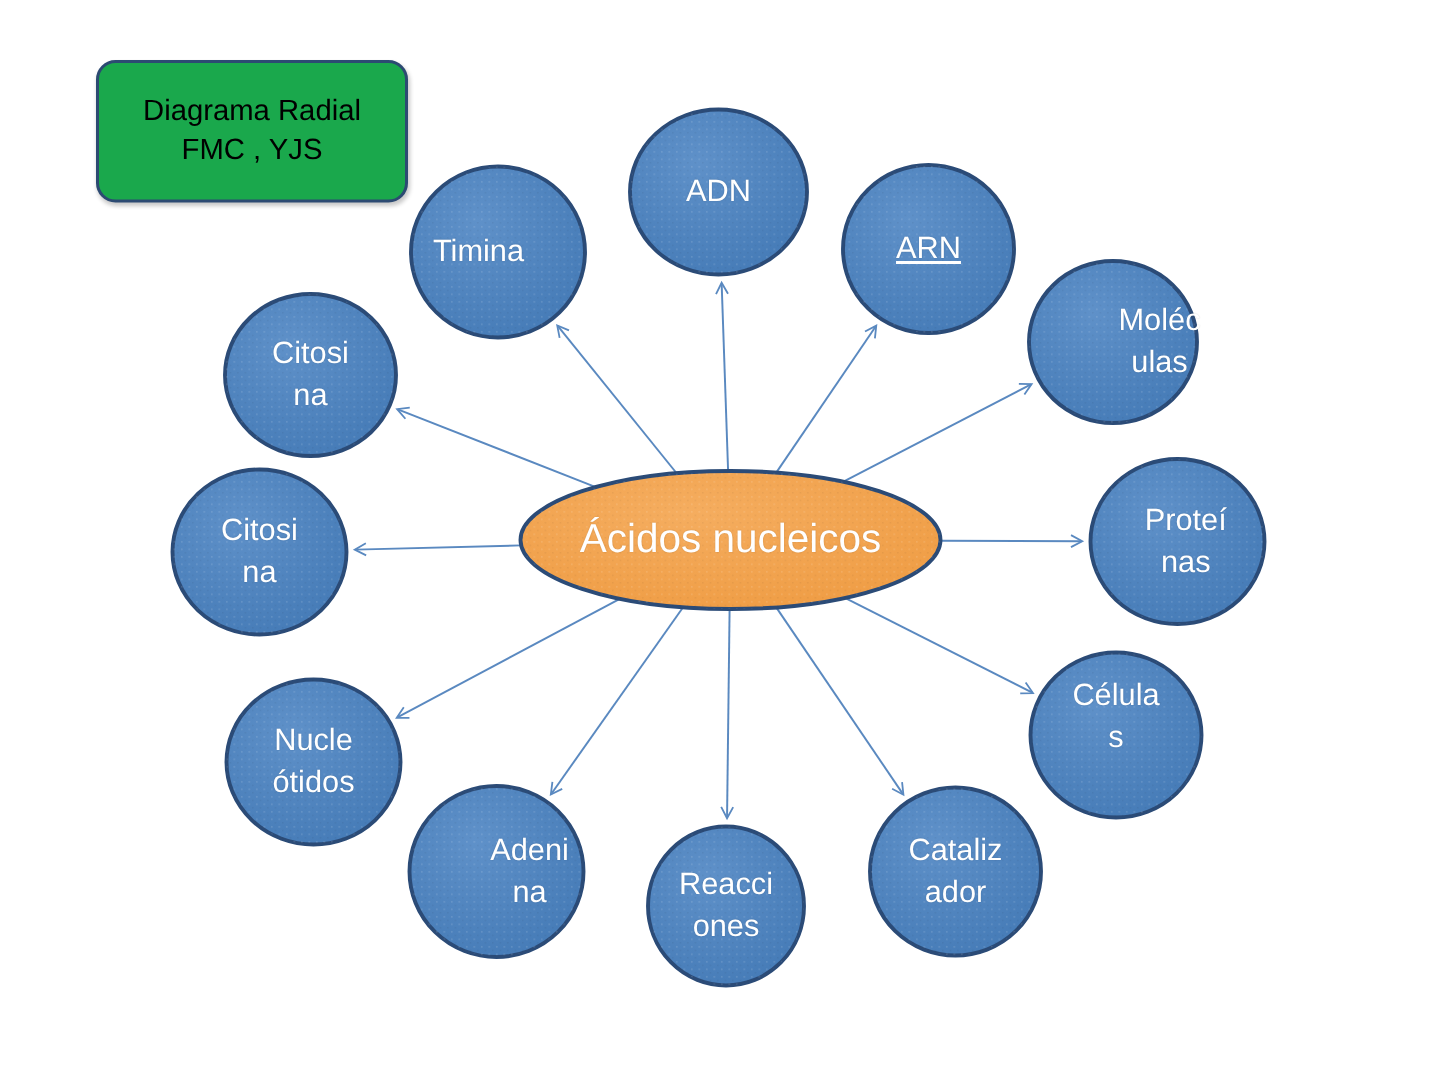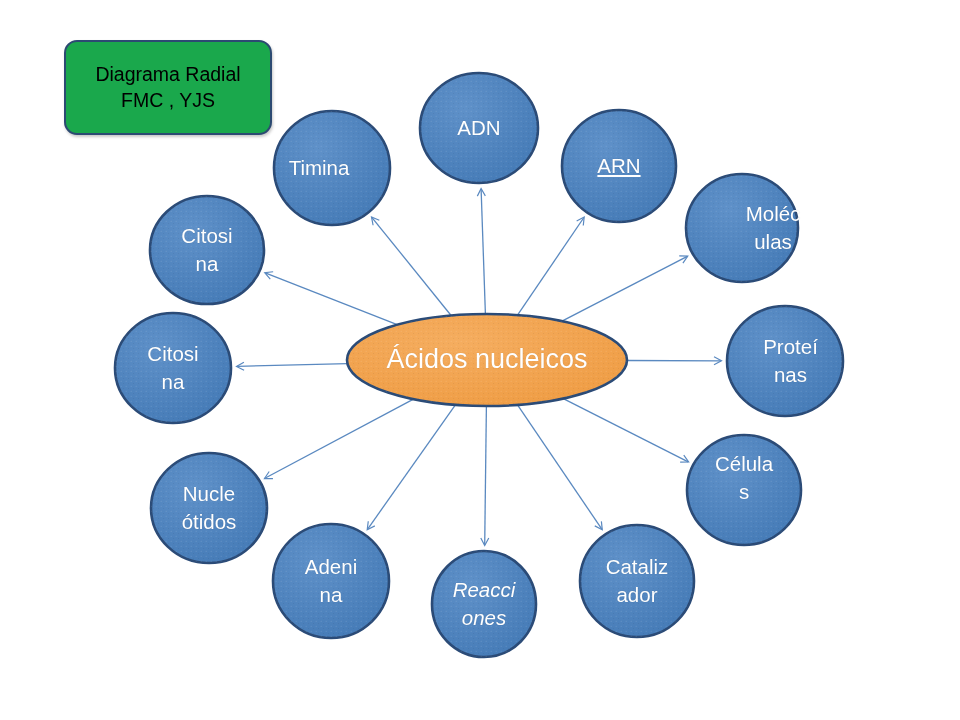--- a/index.html
+++ b/index.html
@@ -165,23 +165,23 @@
       <div class="node-label satellite-label" style="left: 420px; top: 94px; width: 118px; height: 68px;">ADN</div>
       <div class="node-label satellite-label" style="left: 562px; top: 132px; width: 114px; height: 68px; text-decoration: underline;">ARN</div>
       <div class="node-label satellite-label" style="left: 686px; top: 194px; width: 112px; height: 68px; padding-left: 31px;">Moléc
 ulas</div>
       <div class="node-label satellite-label" style="left: 727px; top: 327px; width: 127px; height: 68px;">Proteí
 nas</div>
       <div class="node-label satellite-label" style="left: 687px; top: 444px; width: 114px; height: 68px;">Célula
 s</div>
       <div class="node-label satellite-label" style="left: 580px; top: 547px; width: 114px; height: 68px;">Cataliz
 ador</div>
-      <div class="node-label satellite-label" style="left: 432px; top: 570px; width: 104px; height: 68px; font-style: italic;">Reacci
+      <div class="node-label satellite-label" style="left: 432px; top: 570px; width: 104px; height: 68px;">Reacci
 ones</div>
-      <div class="node-label satellite-label" style="left: 273px; top: 547px; width: 116px; height: 68px;">Adeni
+      <div class="node-label satellite-label" style="left: 273px; top: 547px; width: 116px; height: 68px; padding-left: 22px;">Adeni
 na</div>
       <div class="node-label satellite-label" style="left: 151px; top: 474px; width: 116px; height: 68px;">Nucle
 ótidos</div>
       <div class="node-label satellite-label" style="left: 115px; top: 334px; width: 116px; height: 68px;">Citosi
 na</div>
       <div class="node-label satellite-label" style="left: 150px; top: 216px; width: 114px; height: 68px;">Citosi
 na</div>
       <div class="node-label satellite-label" style="left: 261px; top: 134px; width: 116px; height: 68px;">Timina</div>
       <div class="node-label center-label" style="left: 347px; top: 326px; width: 280px; height: 68px;">Ácidos nucleicos</div>
     </div>

